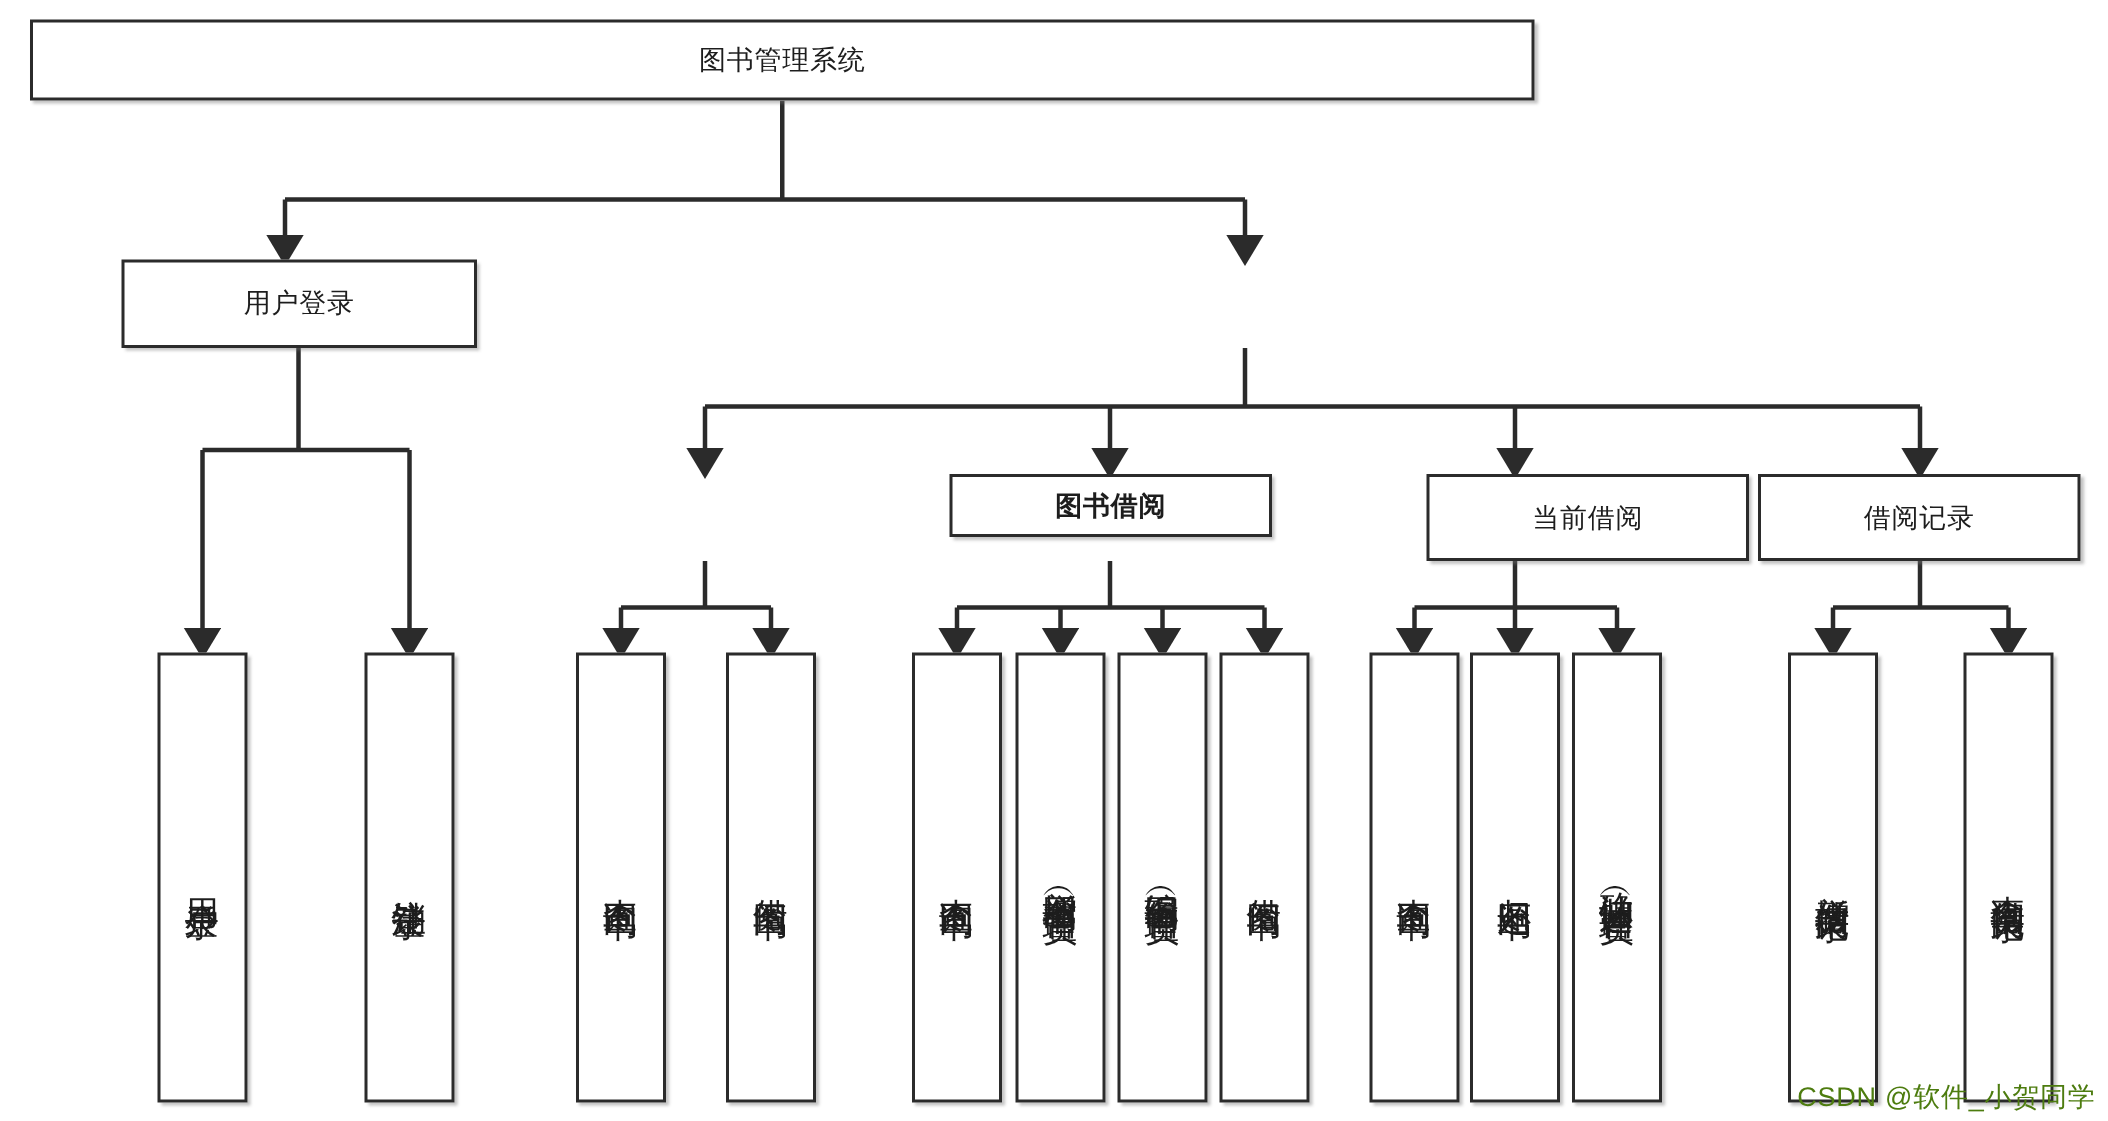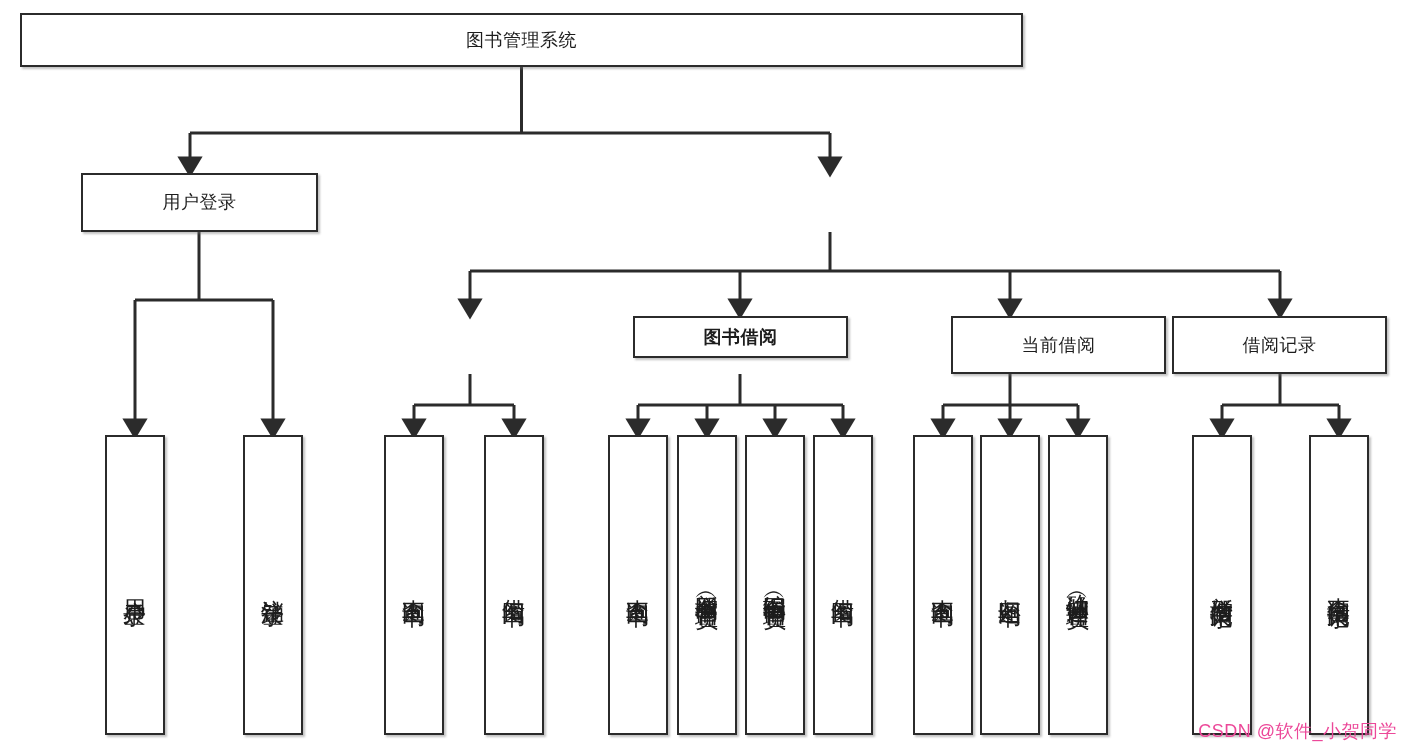--- a/index.html
+++ b/index.html
@@ -59,21 +59,21 @@
     letter-spacing: 2px;
     white-space: normal;
     max-height: 282px;
     text-align: center;
   }
   .watermark {
     position: absolute;
     right: 8px;
     bottom: 4px;
     font-size: 18px;
-    color: #ec4899;
+    color: #4d7c0f;
     letter-spacing: 0.5px;
     z-index: 6;
     white-space: nowrap;
     font-family: "Liberation Sans", "DejaVu Sans", sans-serif;
     margin-left: 24px;
   }
 </style>
 </head>
 <body>
 

